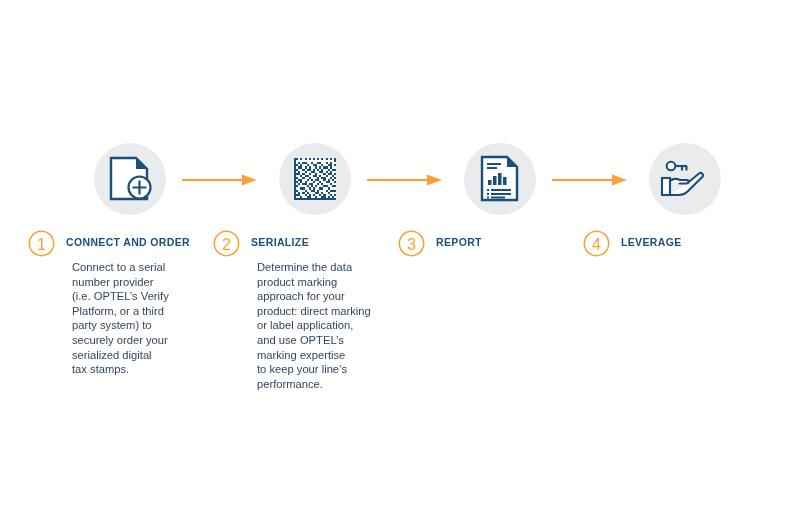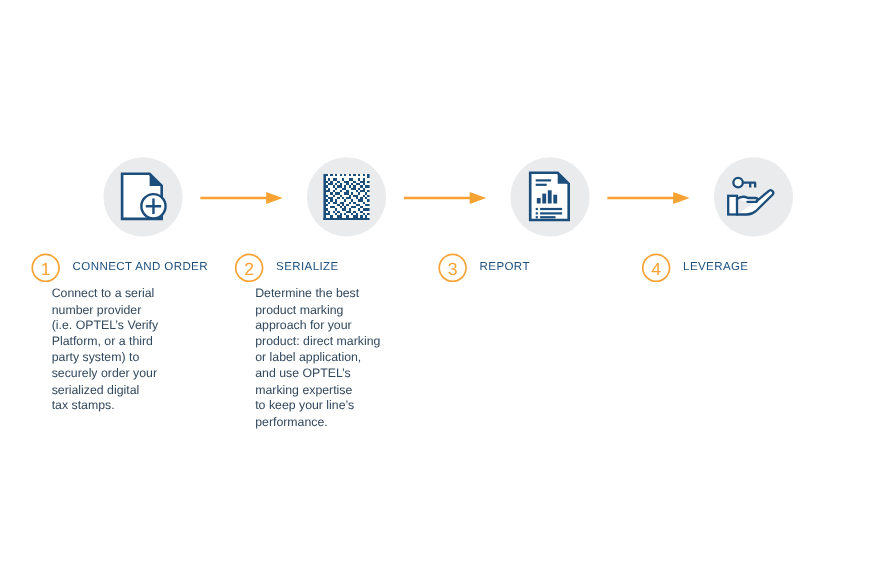--- a/index.html
+++ b/index.html
@@ -68,28 +68,28 @@
     width: 27px;
     height: 27px;
   }
   .num-circle svg { display: block; }
   .step-title {
     position: absolute;
     left: 38px;
     top: 6px;
     font-family: "Liberation Sans", sans-serif;
     font-size: 10.5px;
-    font-weight: normal;
+    font-weight: bold;
     letter-spacing: 0.35px;
     color: #1b4f7e;
     white-space: nowrap;
     text-transform: uppercase;
   }
   .step-body {
-    margin-left: 19px;
+    margin-left: 44px;
     margin-top: 4px;
     font-family: "Liberation Sans", sans-serif;
     font-size: 11.2px;
     line-height: 14.6px;
     color: #31475c;
     white-space: pre-line;
   }
 </style>
 </head>
 <body>
@@ -326,21 +326,21 @@
   <div class="step" style="left:213px;">
     <div class="step-head">
       <span class="num-circle">
         <svg width="27" height="27" viewBox="0 0 27 27">
           <circle cx="13.5" cy="13.5" r="12.2" fill="none" stroke="#F7A233" stroke-width="1.5"></circle>
           <text x="13.5" y="20" text-anchor="middle" font-family="Liberation Sans, sans-serif" font-size="16" fill="#F7A233">2</text>
         </svg>
       </span>
       <span class="step-title">SERIALIZE</span>
     </div>
-    <div class="step-body">Determine the best
+    <div class="step-body">Determine the data
 product marking
 approach for your
 product: direct marking
 or label application,
 and use OPTEL’s
 marking expertise
 to keep your line’s
 performance.</div>
   </div>
 

